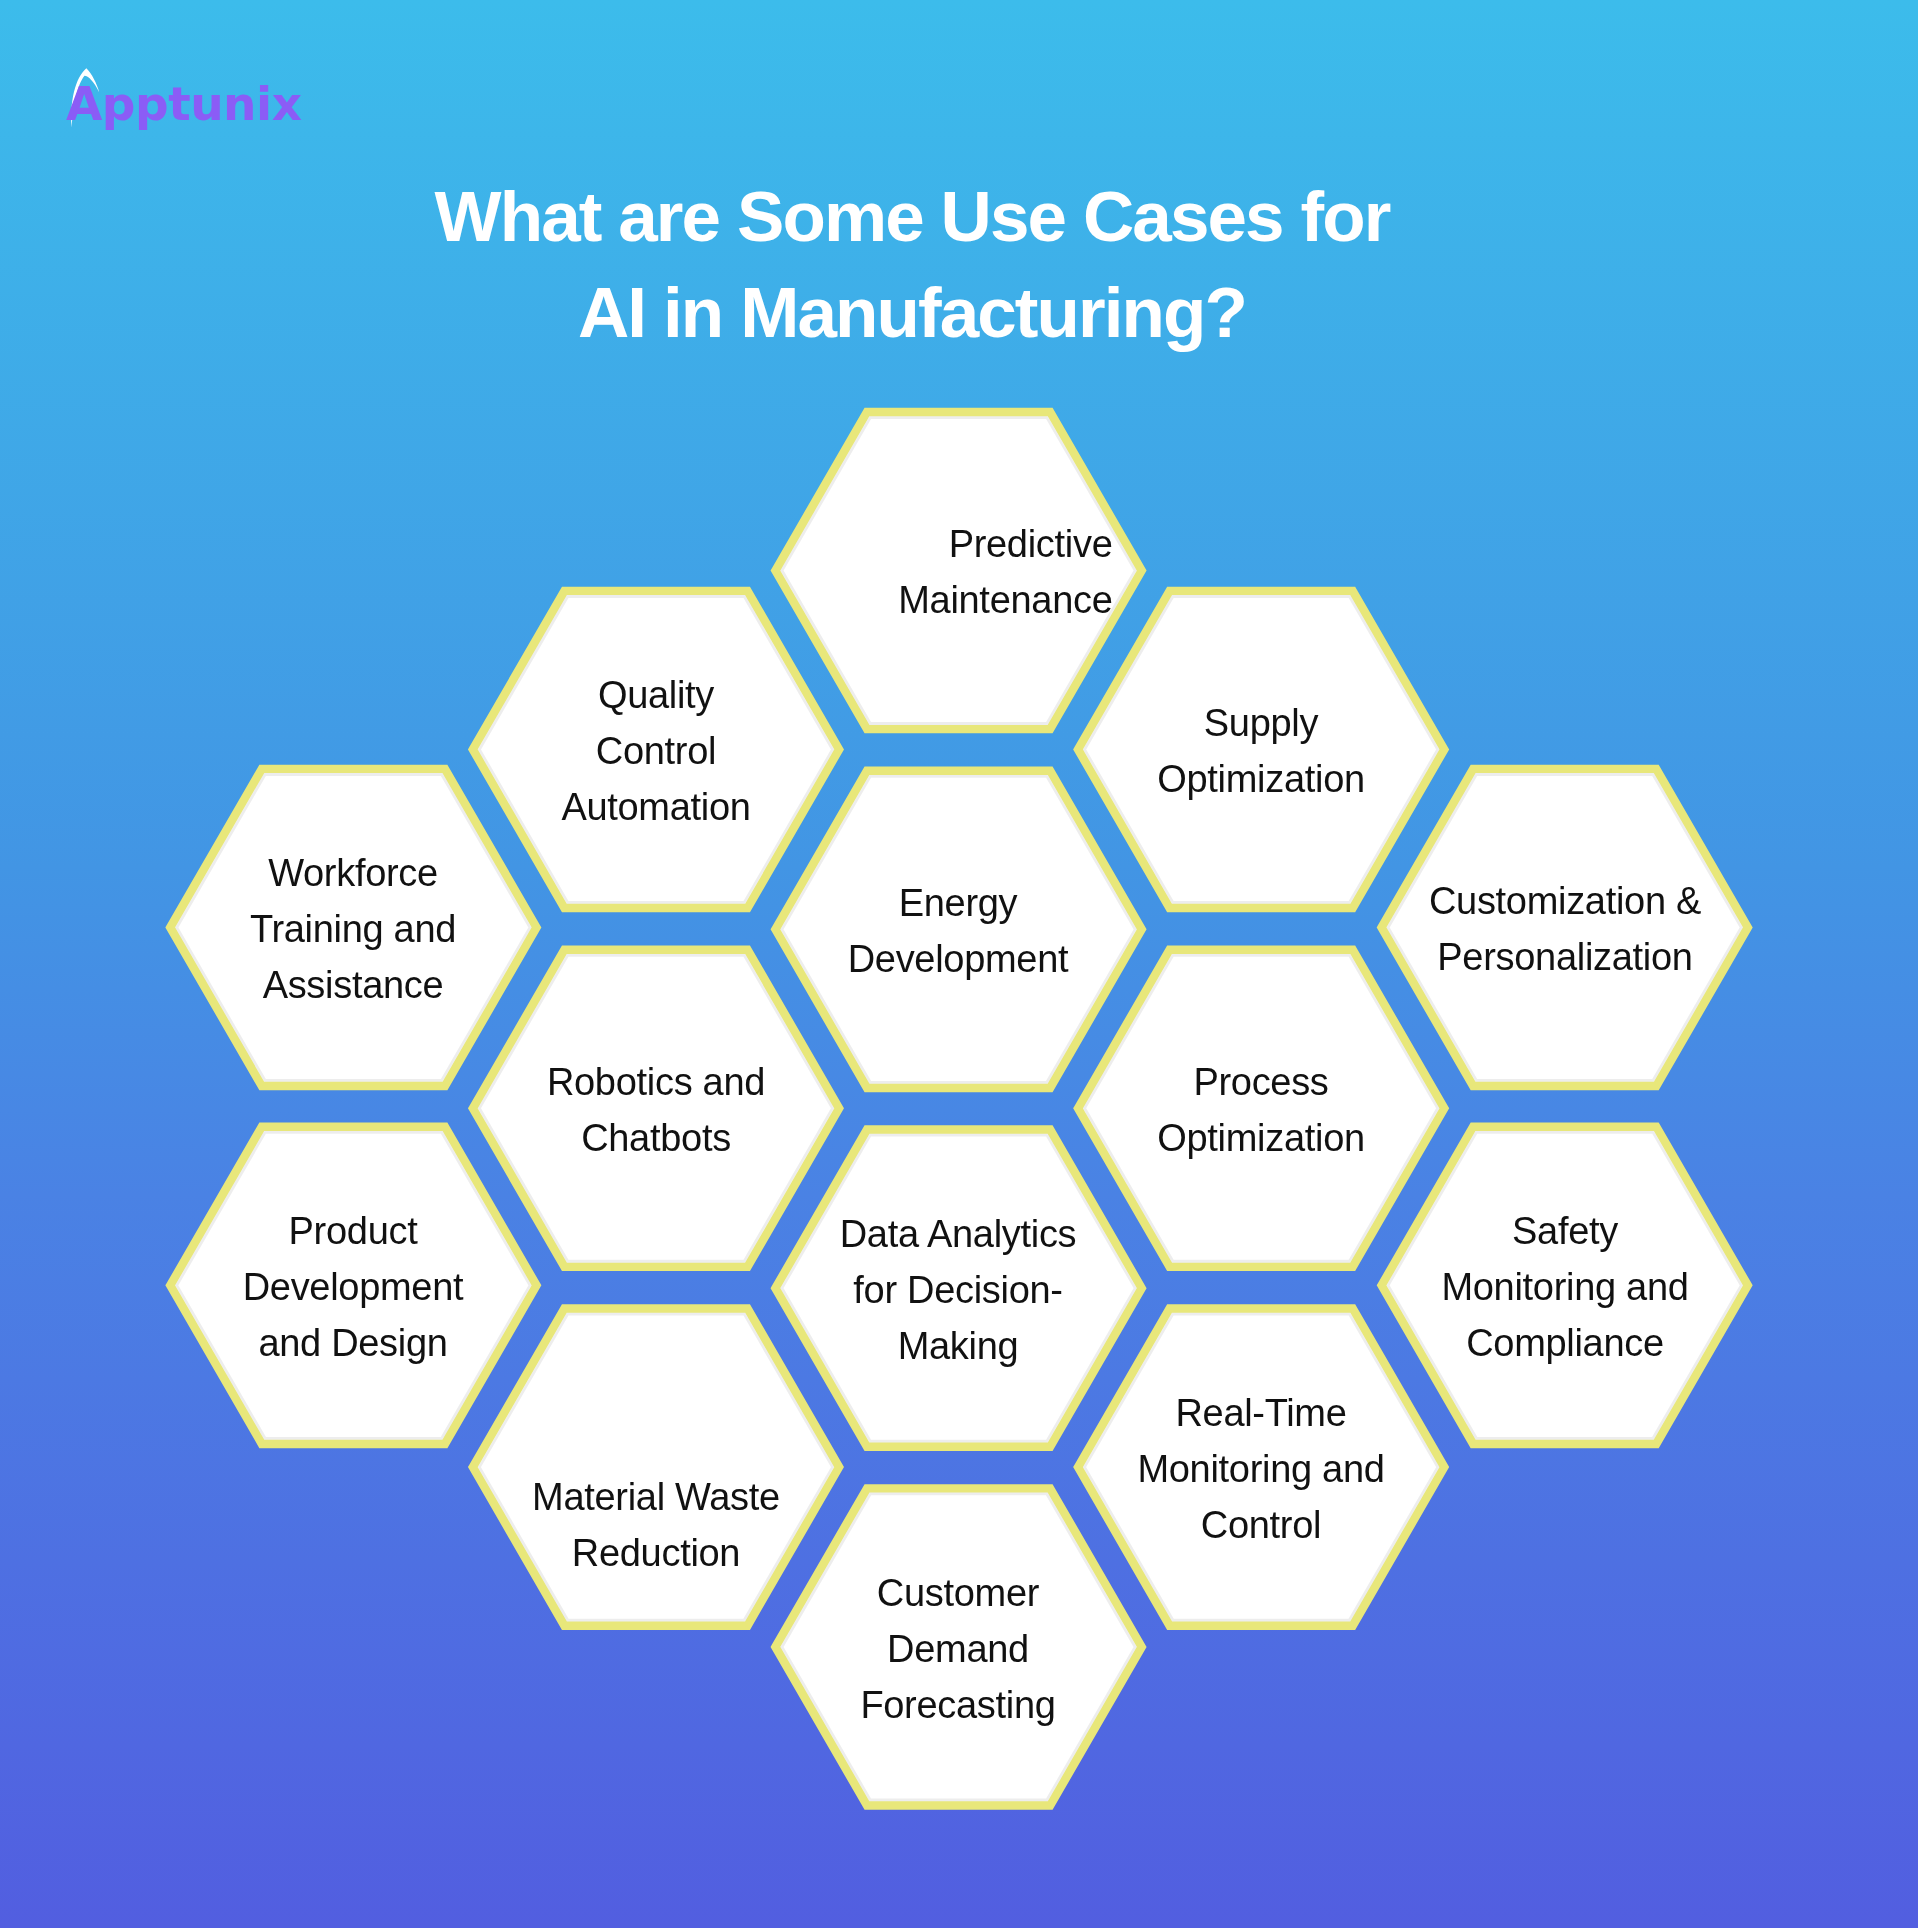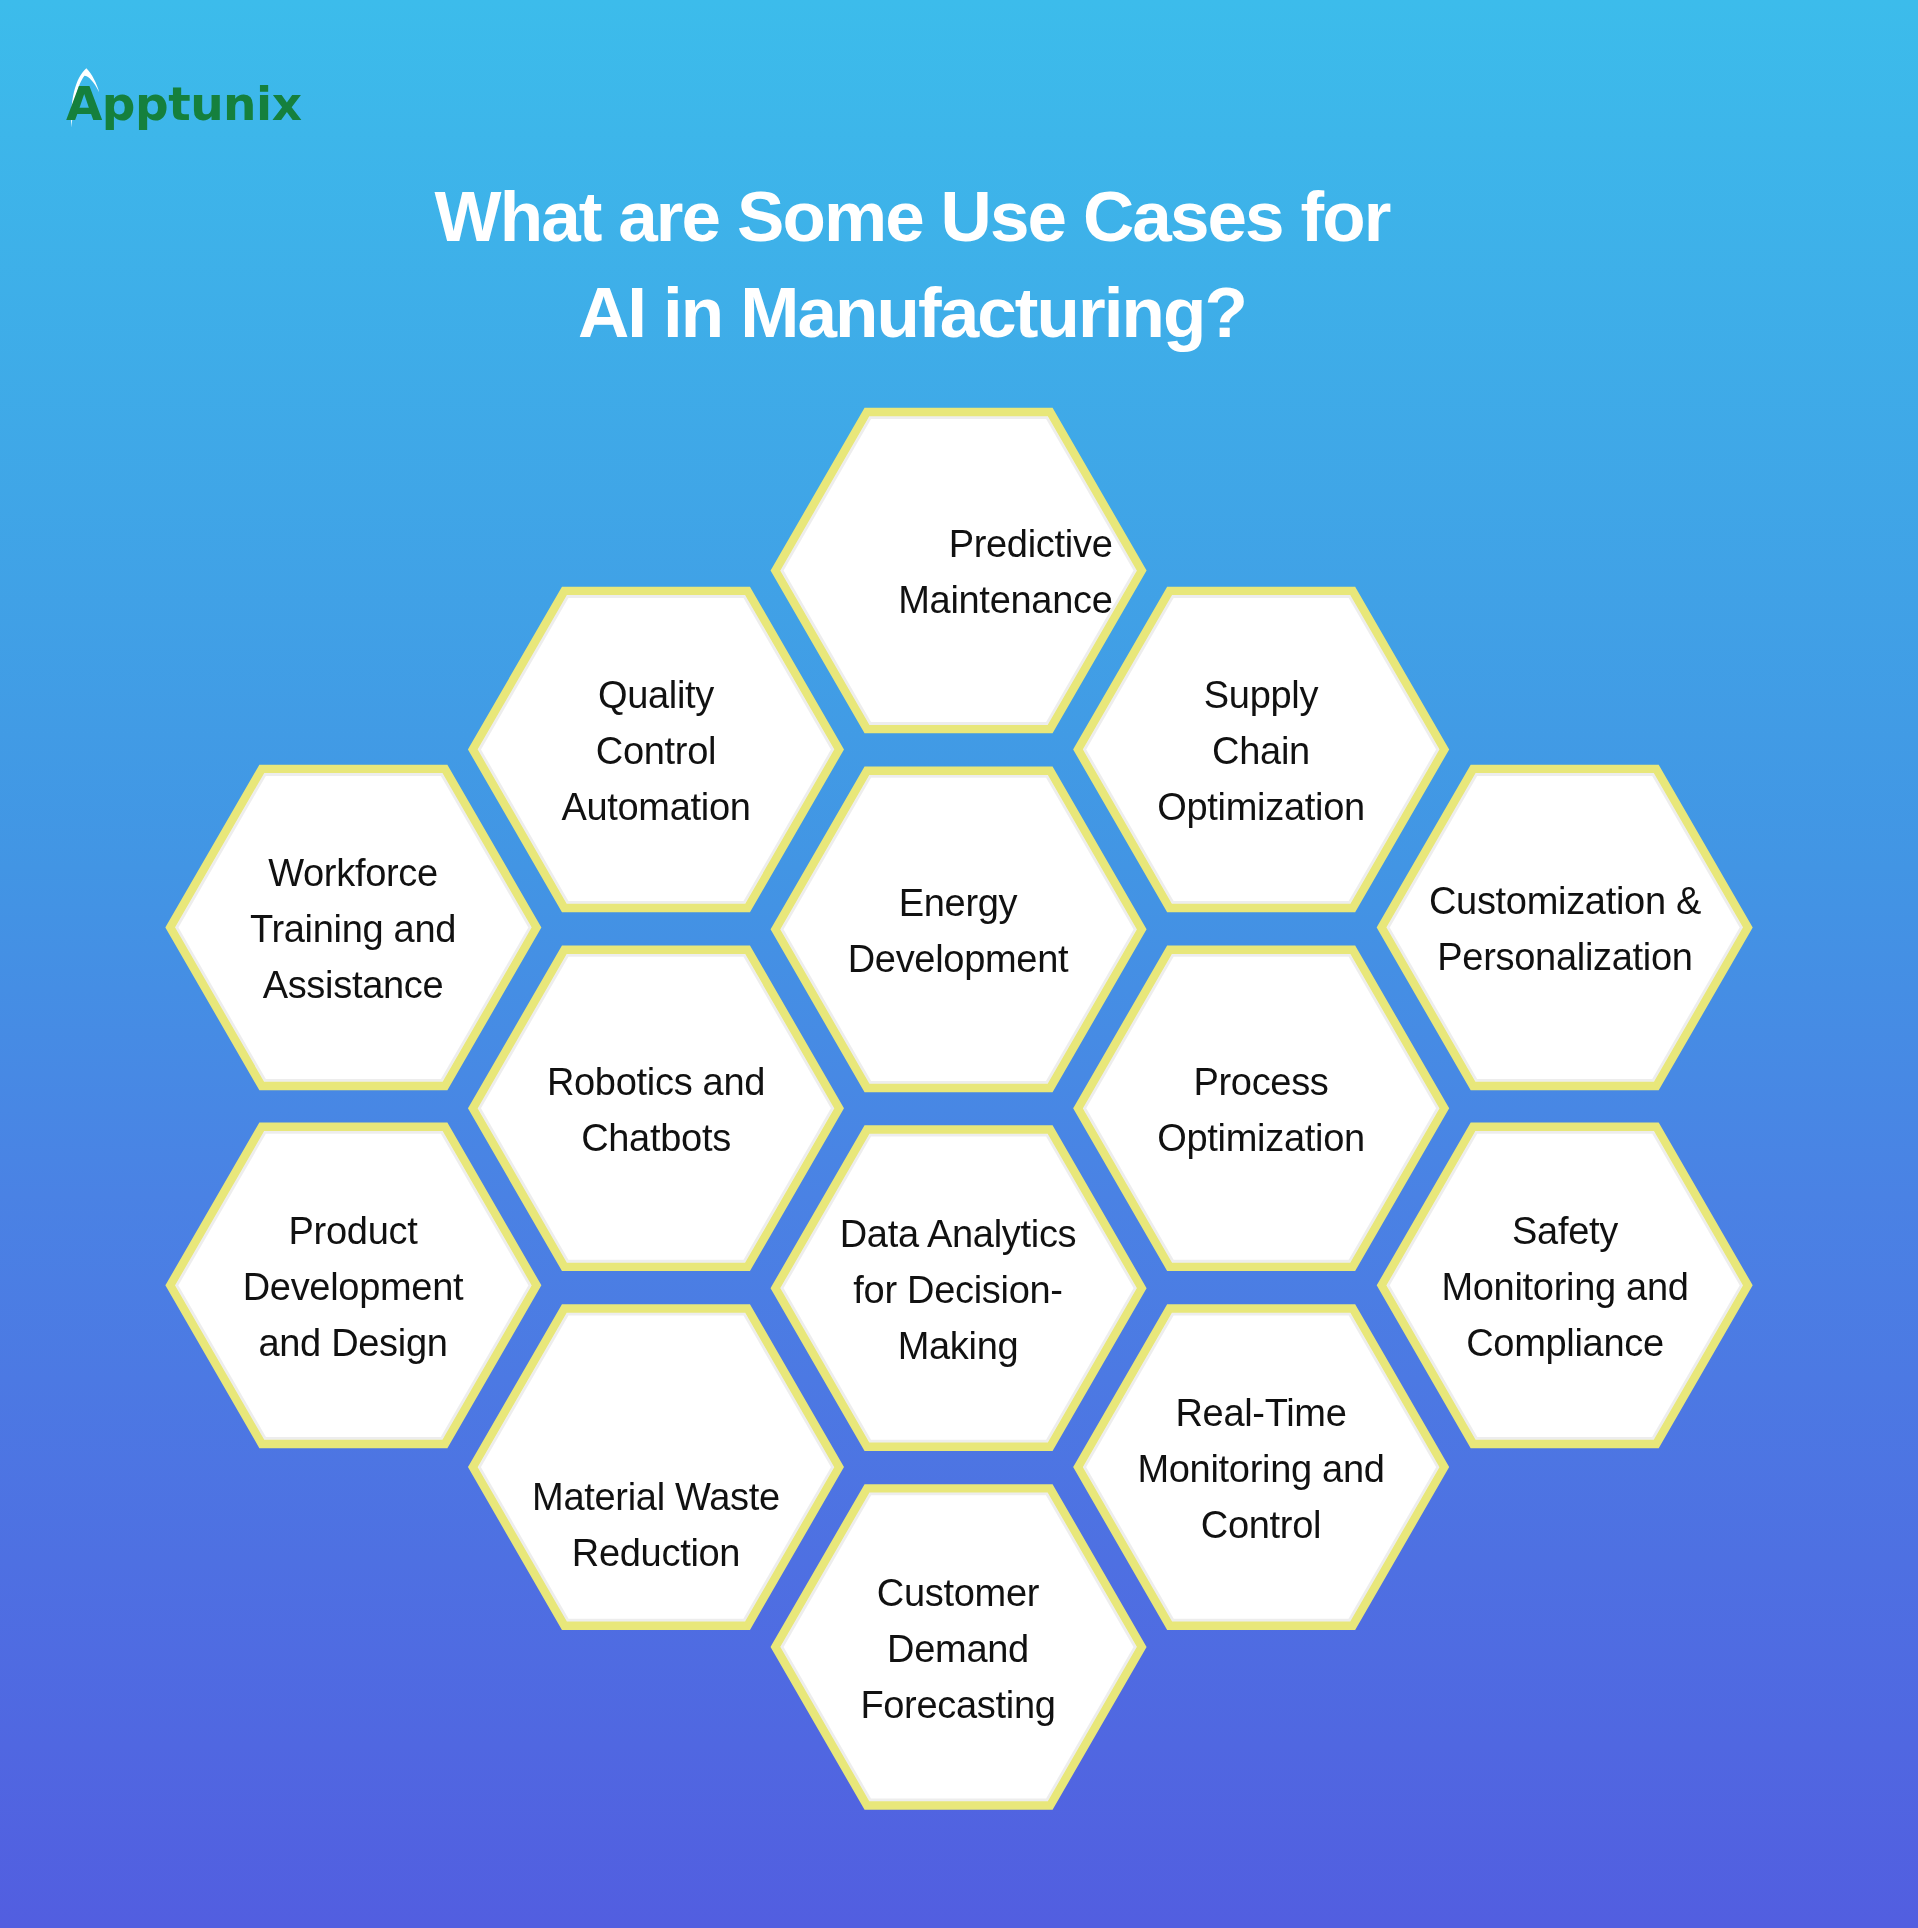--- a/index.html
+++ b/index.html
@@ -13,21 +13,21 @@
     }
     .logo {
       position: absolute;
       left: 66px;
       top: 58px;
       height: 75px;
       display: flex;
       align-items: flex-end;
     }
     .logo-text {
-      color: #15803d;
+      color: #8b5cf6;
       font-family: "DejaVu Sans", sans-serif;
       font-weight: bold;
       font-size: 47px;
       letter-spacing: -0.5px;
       line-height: 1;
       position: relative;
       padding-bottom: 5.6px;
     }
     .logo-arc {
       position: absolute;
@@ -153,21 +153,20 @@
       <span>Predictive</span>
       <span>Maintenance</span>
     </div>
     <div class="hex-label" style="left: 656px; top: 751px;">
       <span>Quality</span>
       <span>Control</span>
       <span>Automation</span>
     </div>
     <div class="hex-label" style="left: 1261px; top: 751px;">
       <span>Supply</span>
-      <span>Chain</span>
       <span>Optimization</span>
     </div>
     <div class="hex-label" style="left: 353px; top: 929px;">
       <span>Workforce</span>
       <span>Training and</span>
       <span>Assistance</span>
     </div>
     <div class="hex-label" style="left: 958px; top: 931px;">
       <span>Energy</span>
       <span>Development</span>

